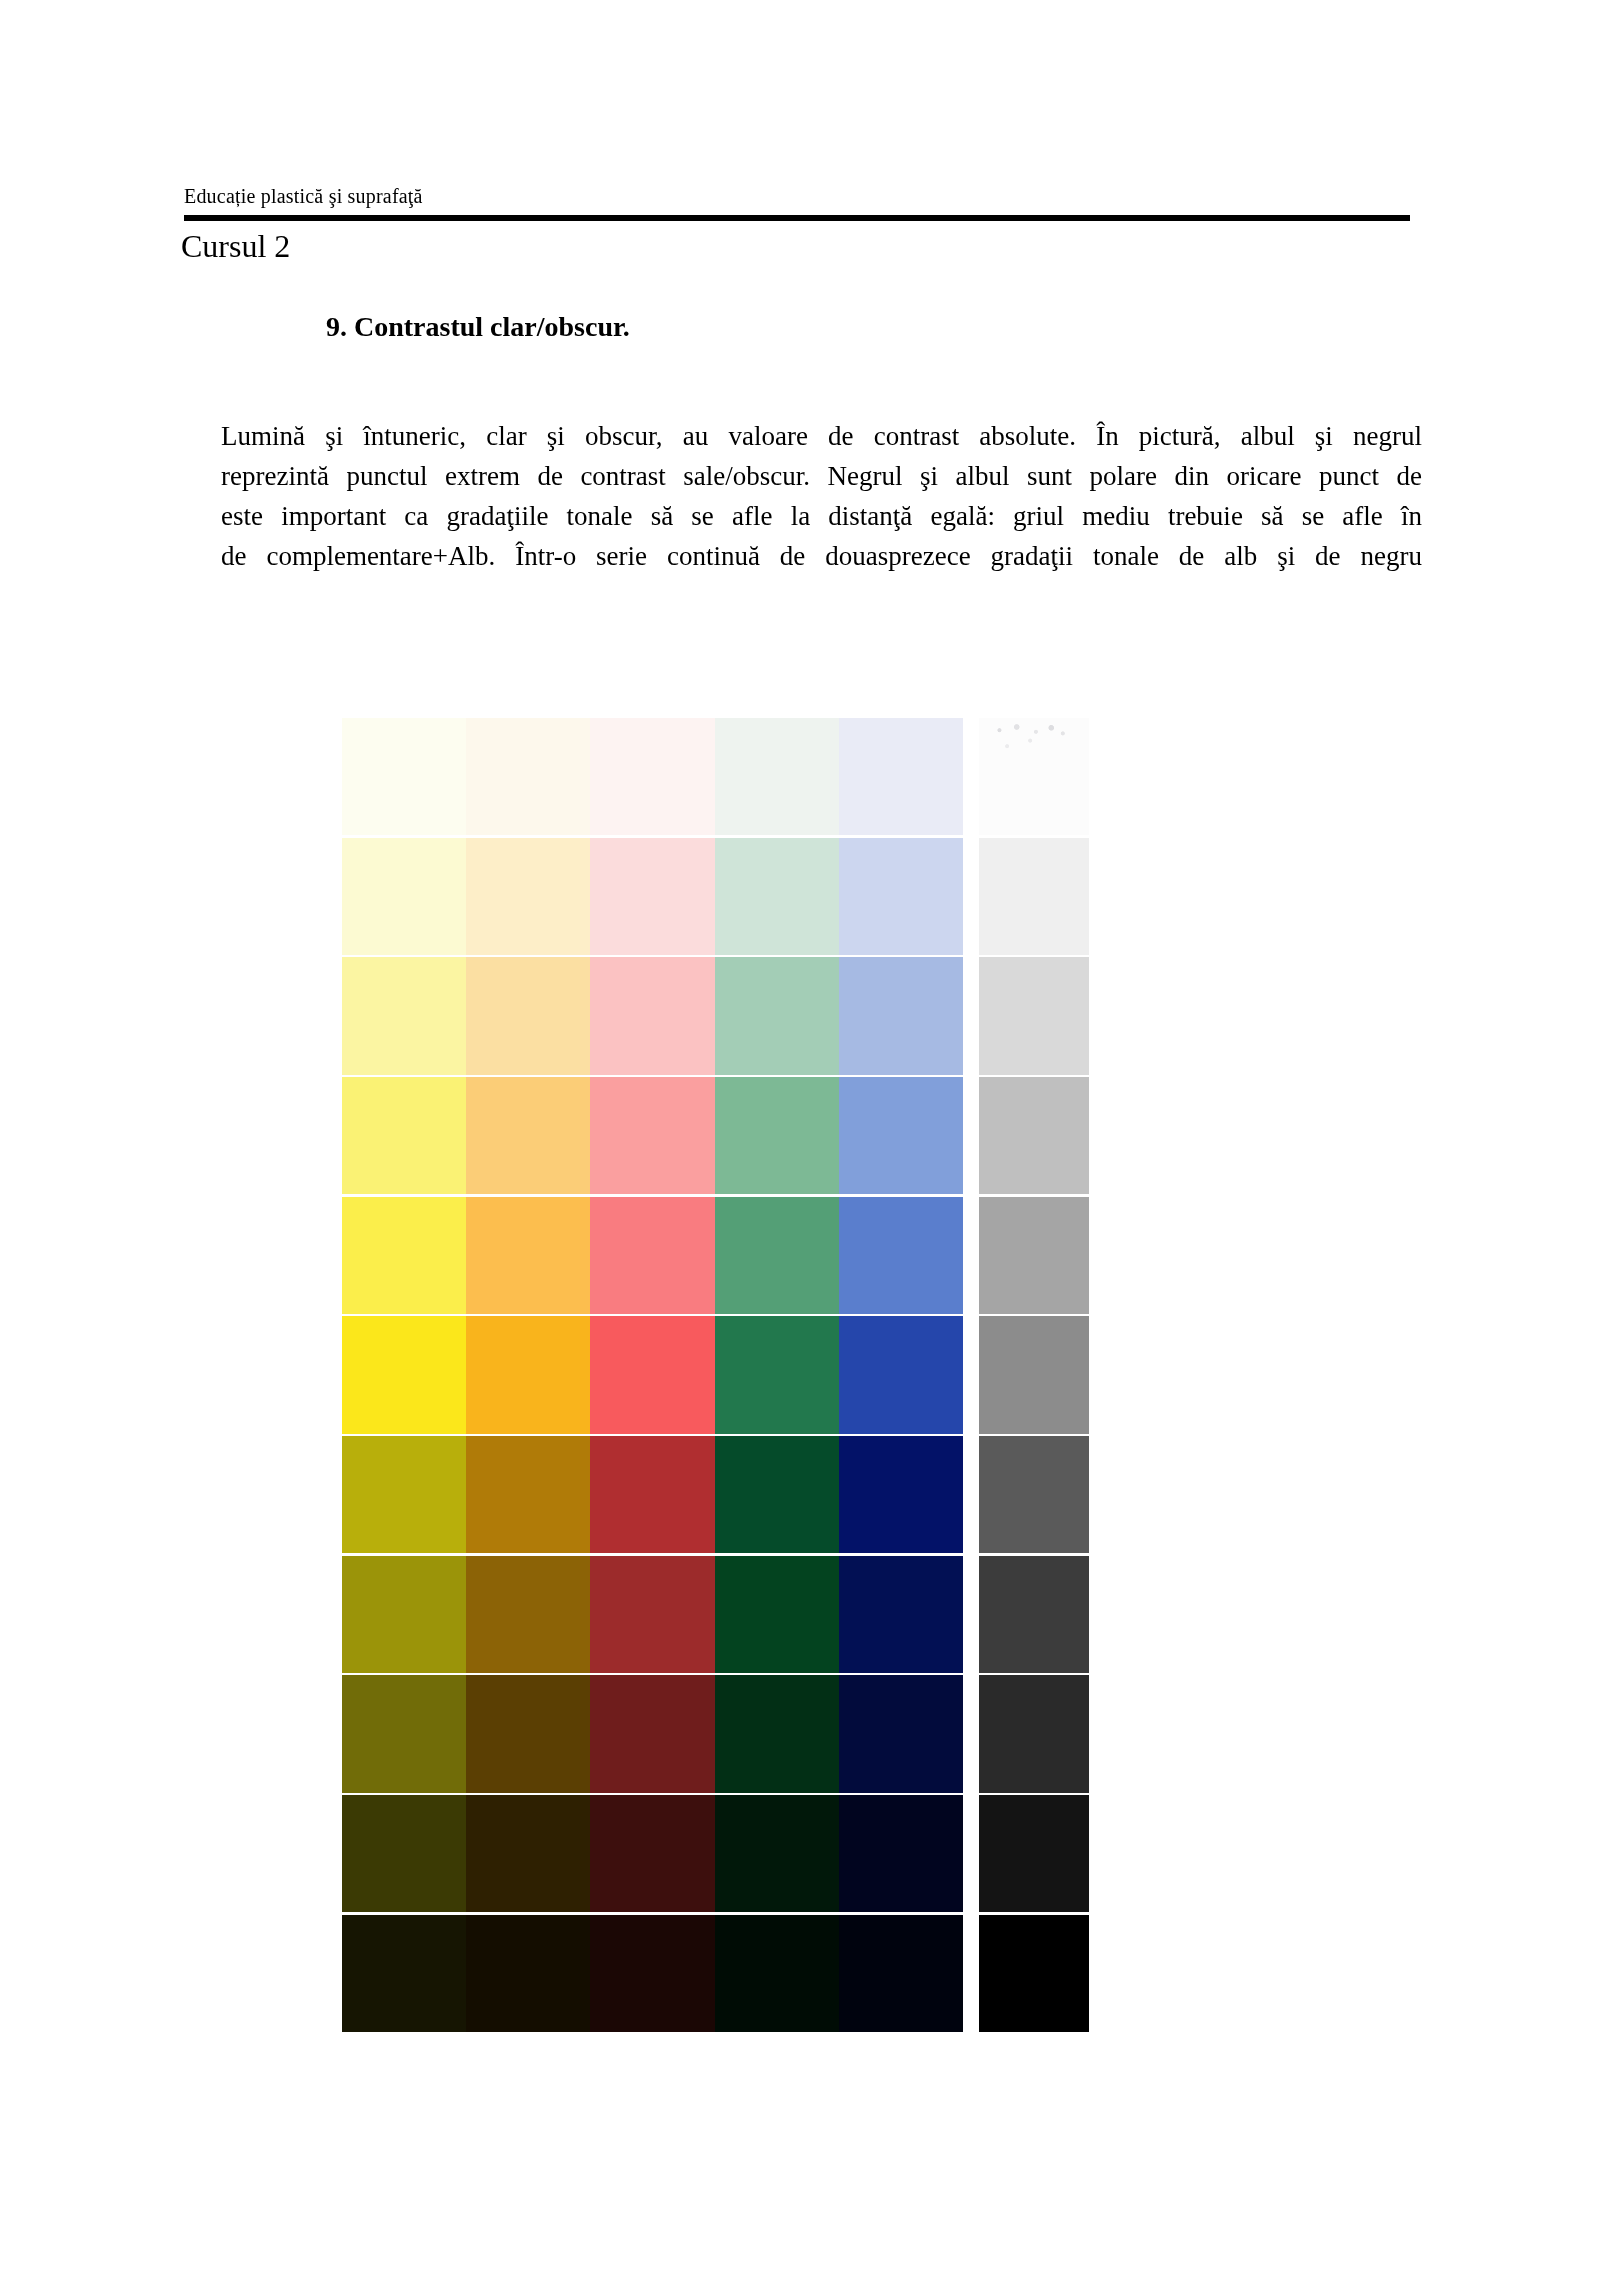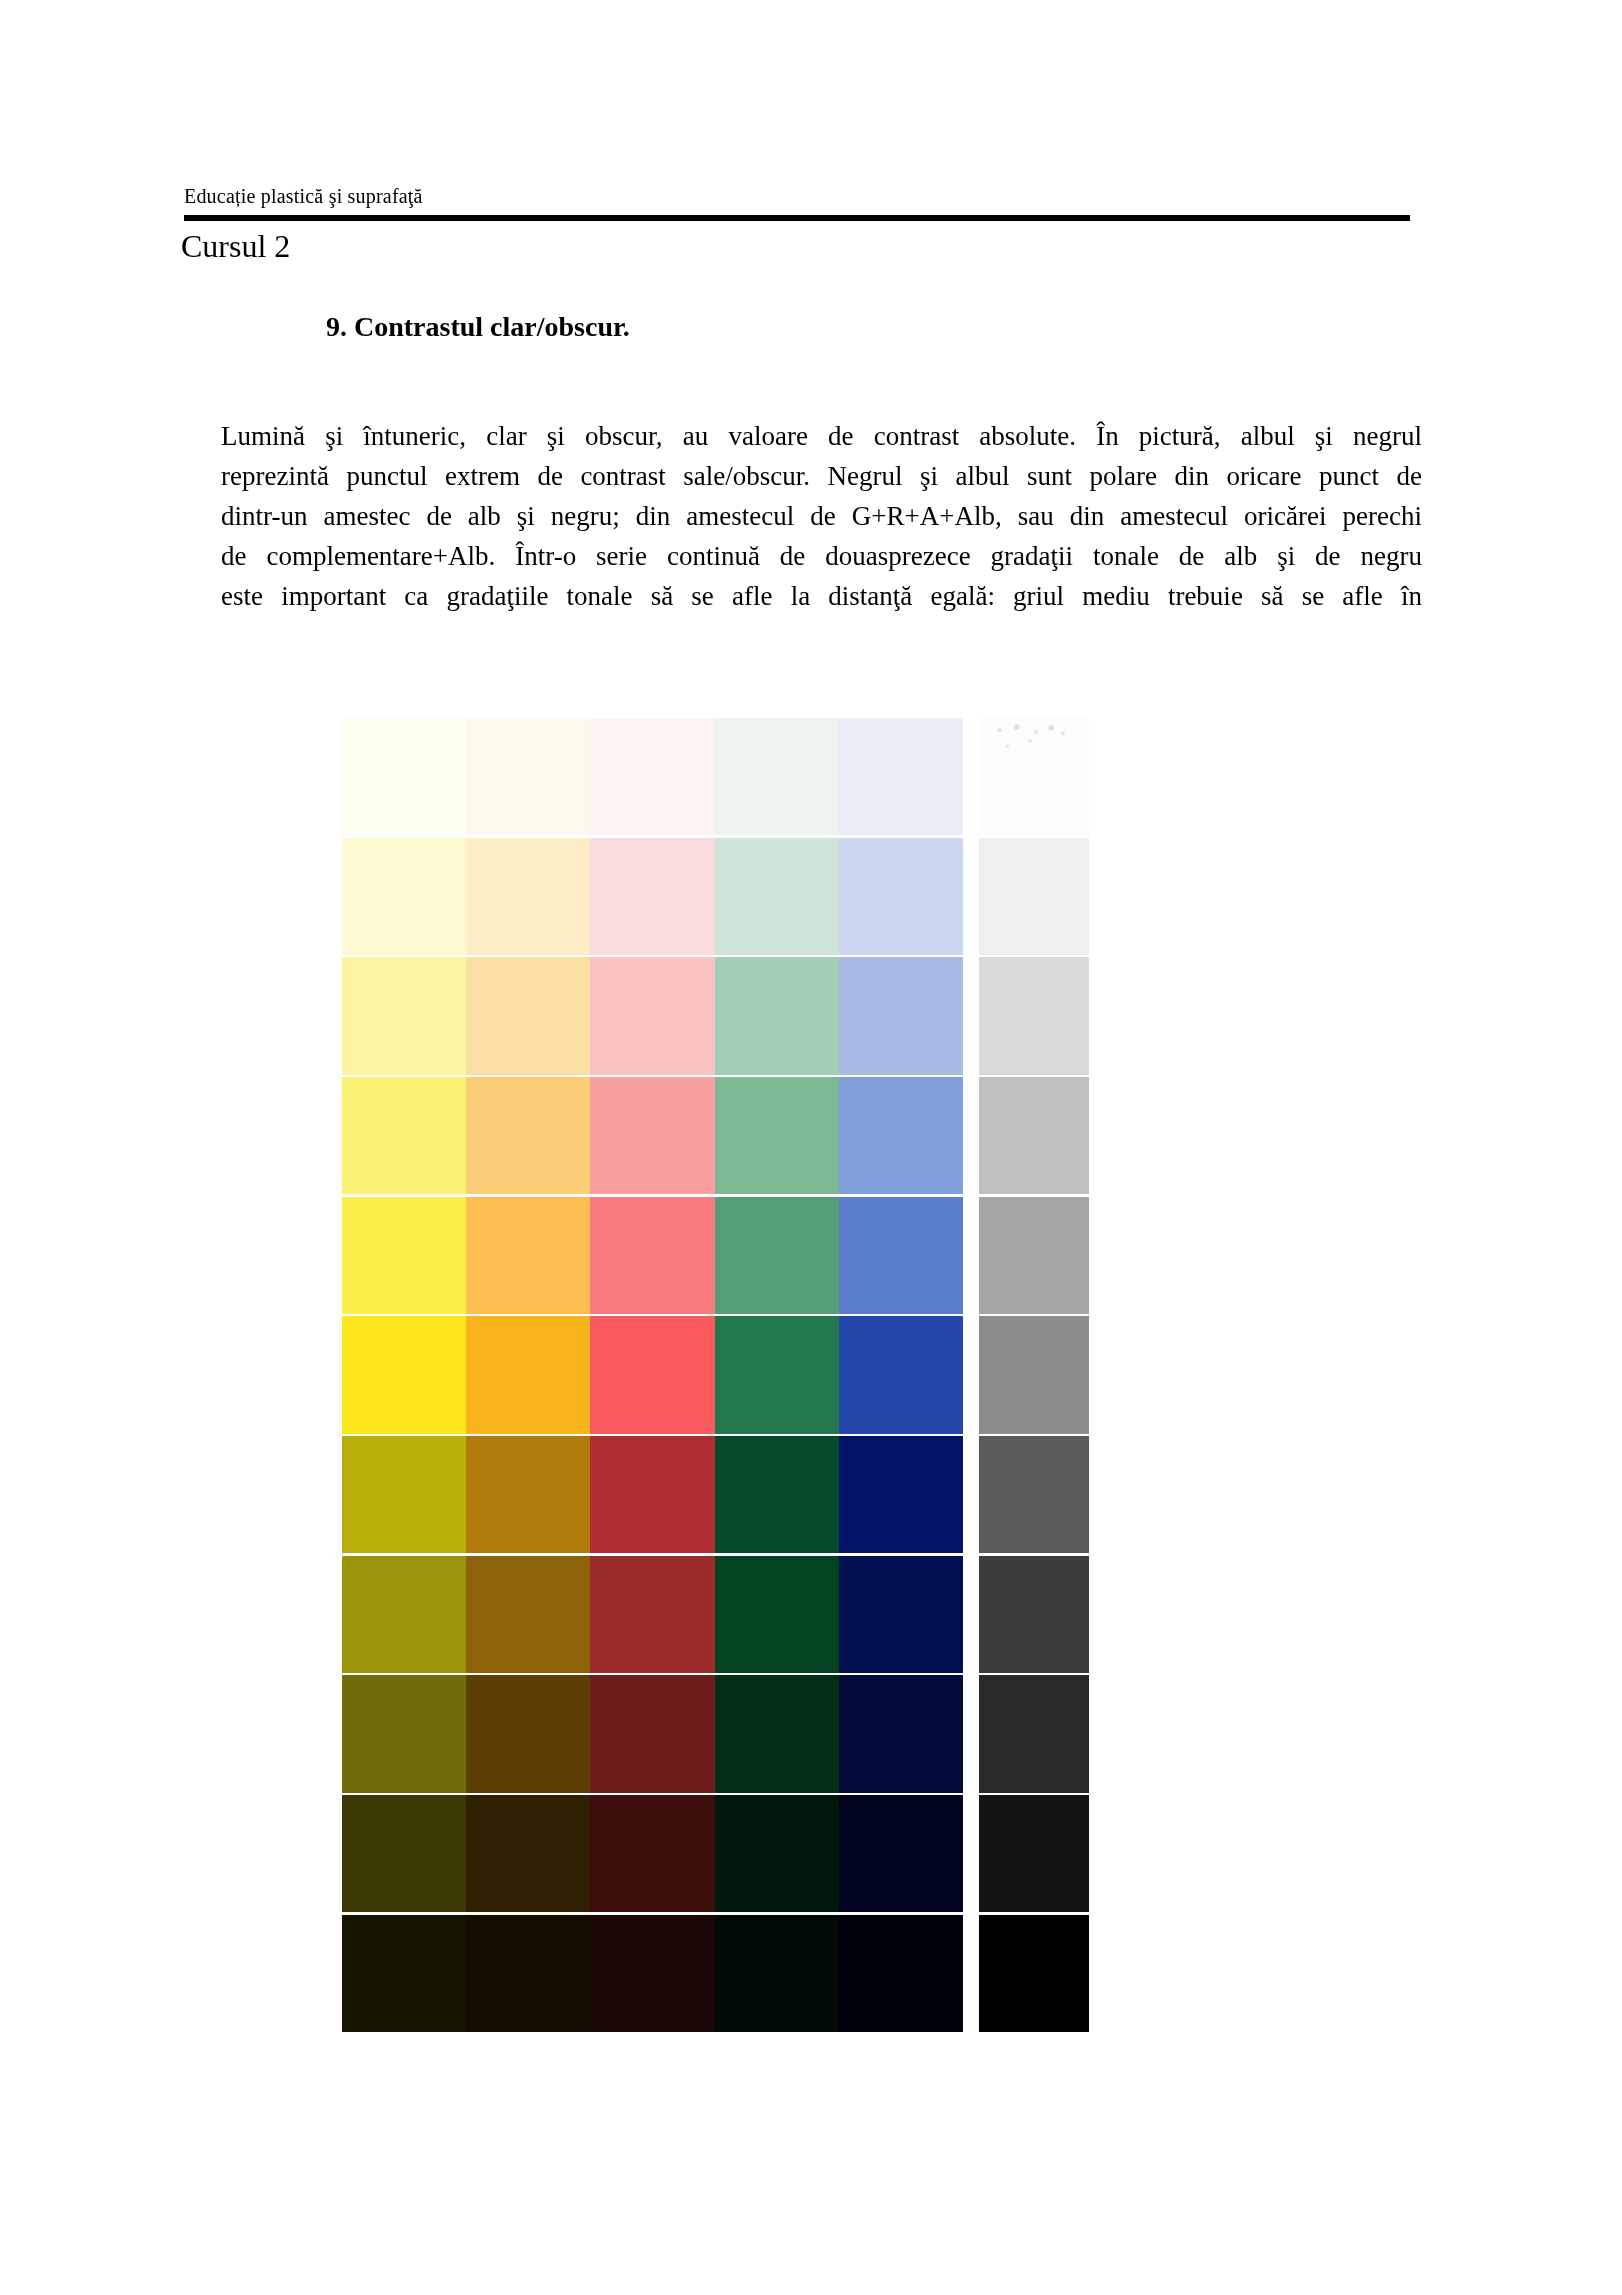--- a/index.html
+++ b/index.html
@@ -155,23 +155,22 @@
 
   <div class="head-rule"></div>
 
   <div class="course-title">Cursul 2</div>
 
   <div class="section-heading">9. Contrastul clar/obscur.</div>
 
   <div class="body-text">
     <span class="ln">Lumină şi întuneric, clar şi obscur, au valoare de contrast absolute. În pictură, albul şi negrul</span>
     <span class="ln">reprezintă punctul extrem de contrast sale/obscur. Negrul şi albul sunt polare din oricare punct de</span>
-    <span class="ln">dintr-un amestec de alb şi negru; din amestecul de G+R+A+Alb, sau din amestecul oricărei perechi</span>
+    <span class="ln">este important ca gradaţiile tonale să se afle la distanţă egală: griul mediu trebuie să se afle în</span>
     <span class="ln">de complementare+Alb. Într-o serie continuă de douasprezece gradaţii tonale de alb şi de negru</span>
-    <span class="ln">este important ca gradaţiile tonale să se afle la distanţă egală: griul mediu trebuie să se afle în</span>
   </div>
 
   <div id="value-grid">
     <div class="grid-cols">
         <div class="grid-row">
           <div class="swatch" style="background: rgb(253, 253, 240);"></div>
           <div class="swatch" style="background: rgb(253, 248, 236);"></div>
           <div class="swatch" style="background: rgb(253, 243, 242);"></div>
           <div class="swatch" style="background: rgb(238, 243, 239);"></div>
           <div class="swatch" style="background: rgb(233, 235, 246);"></div>

